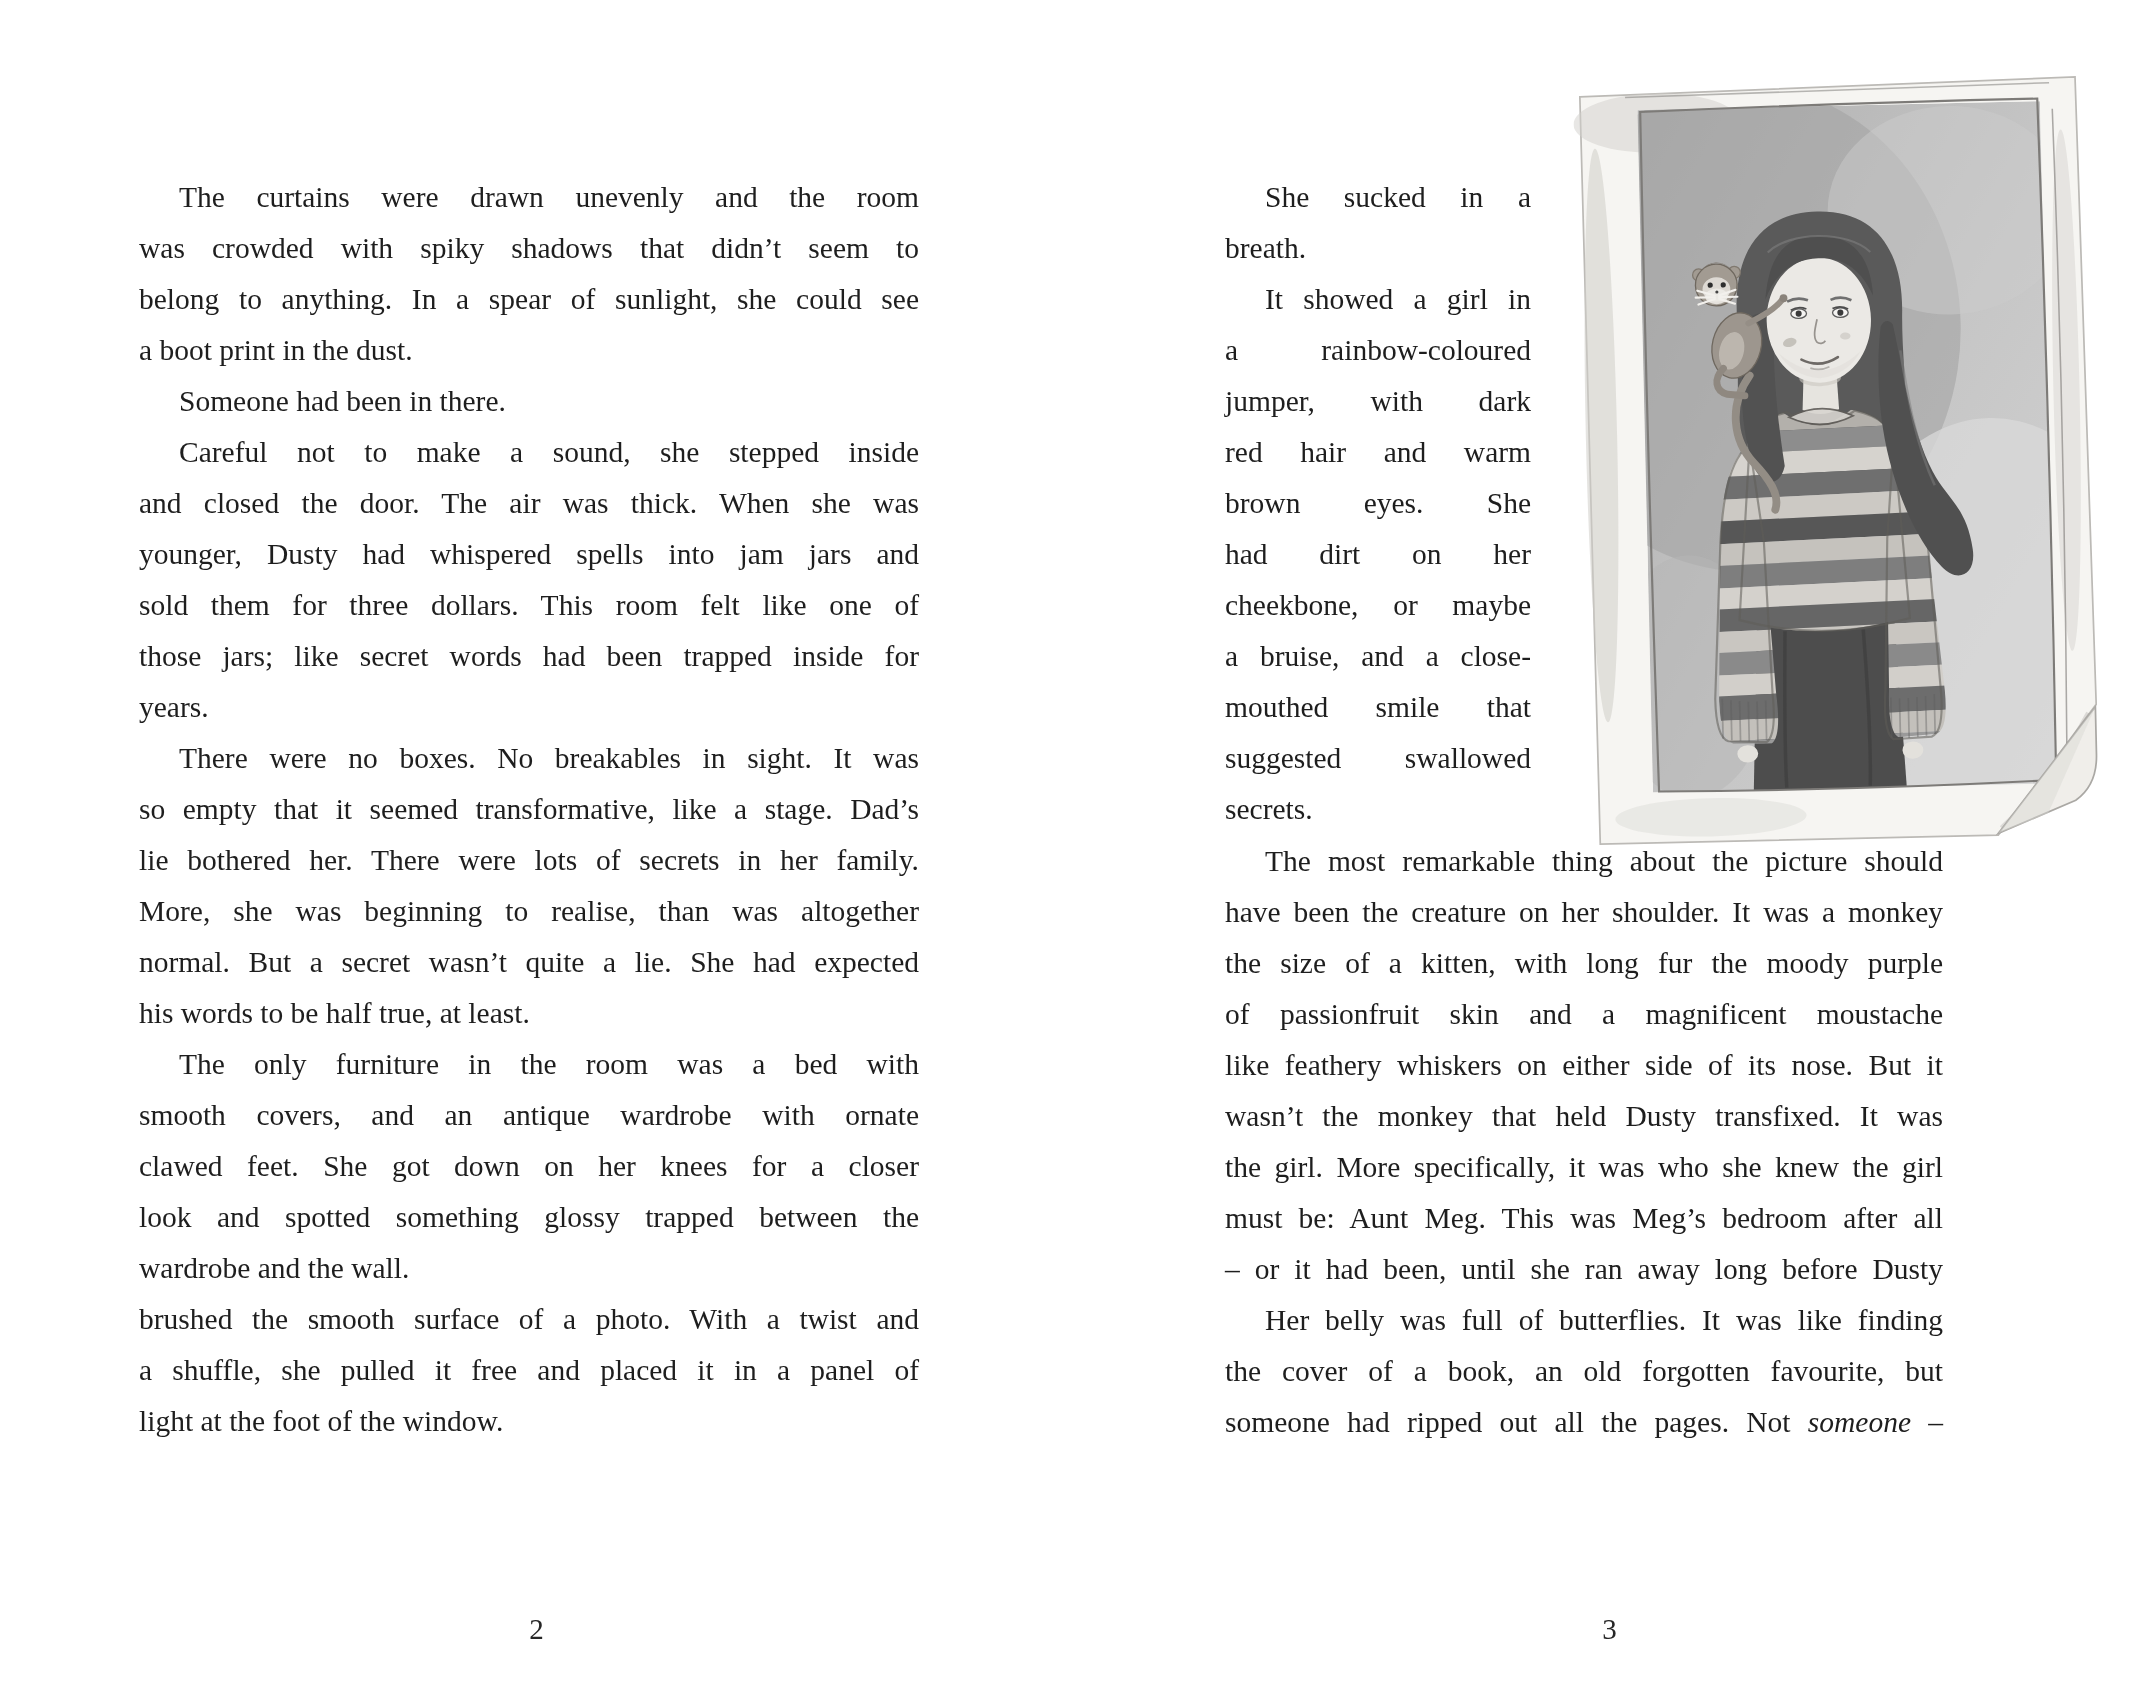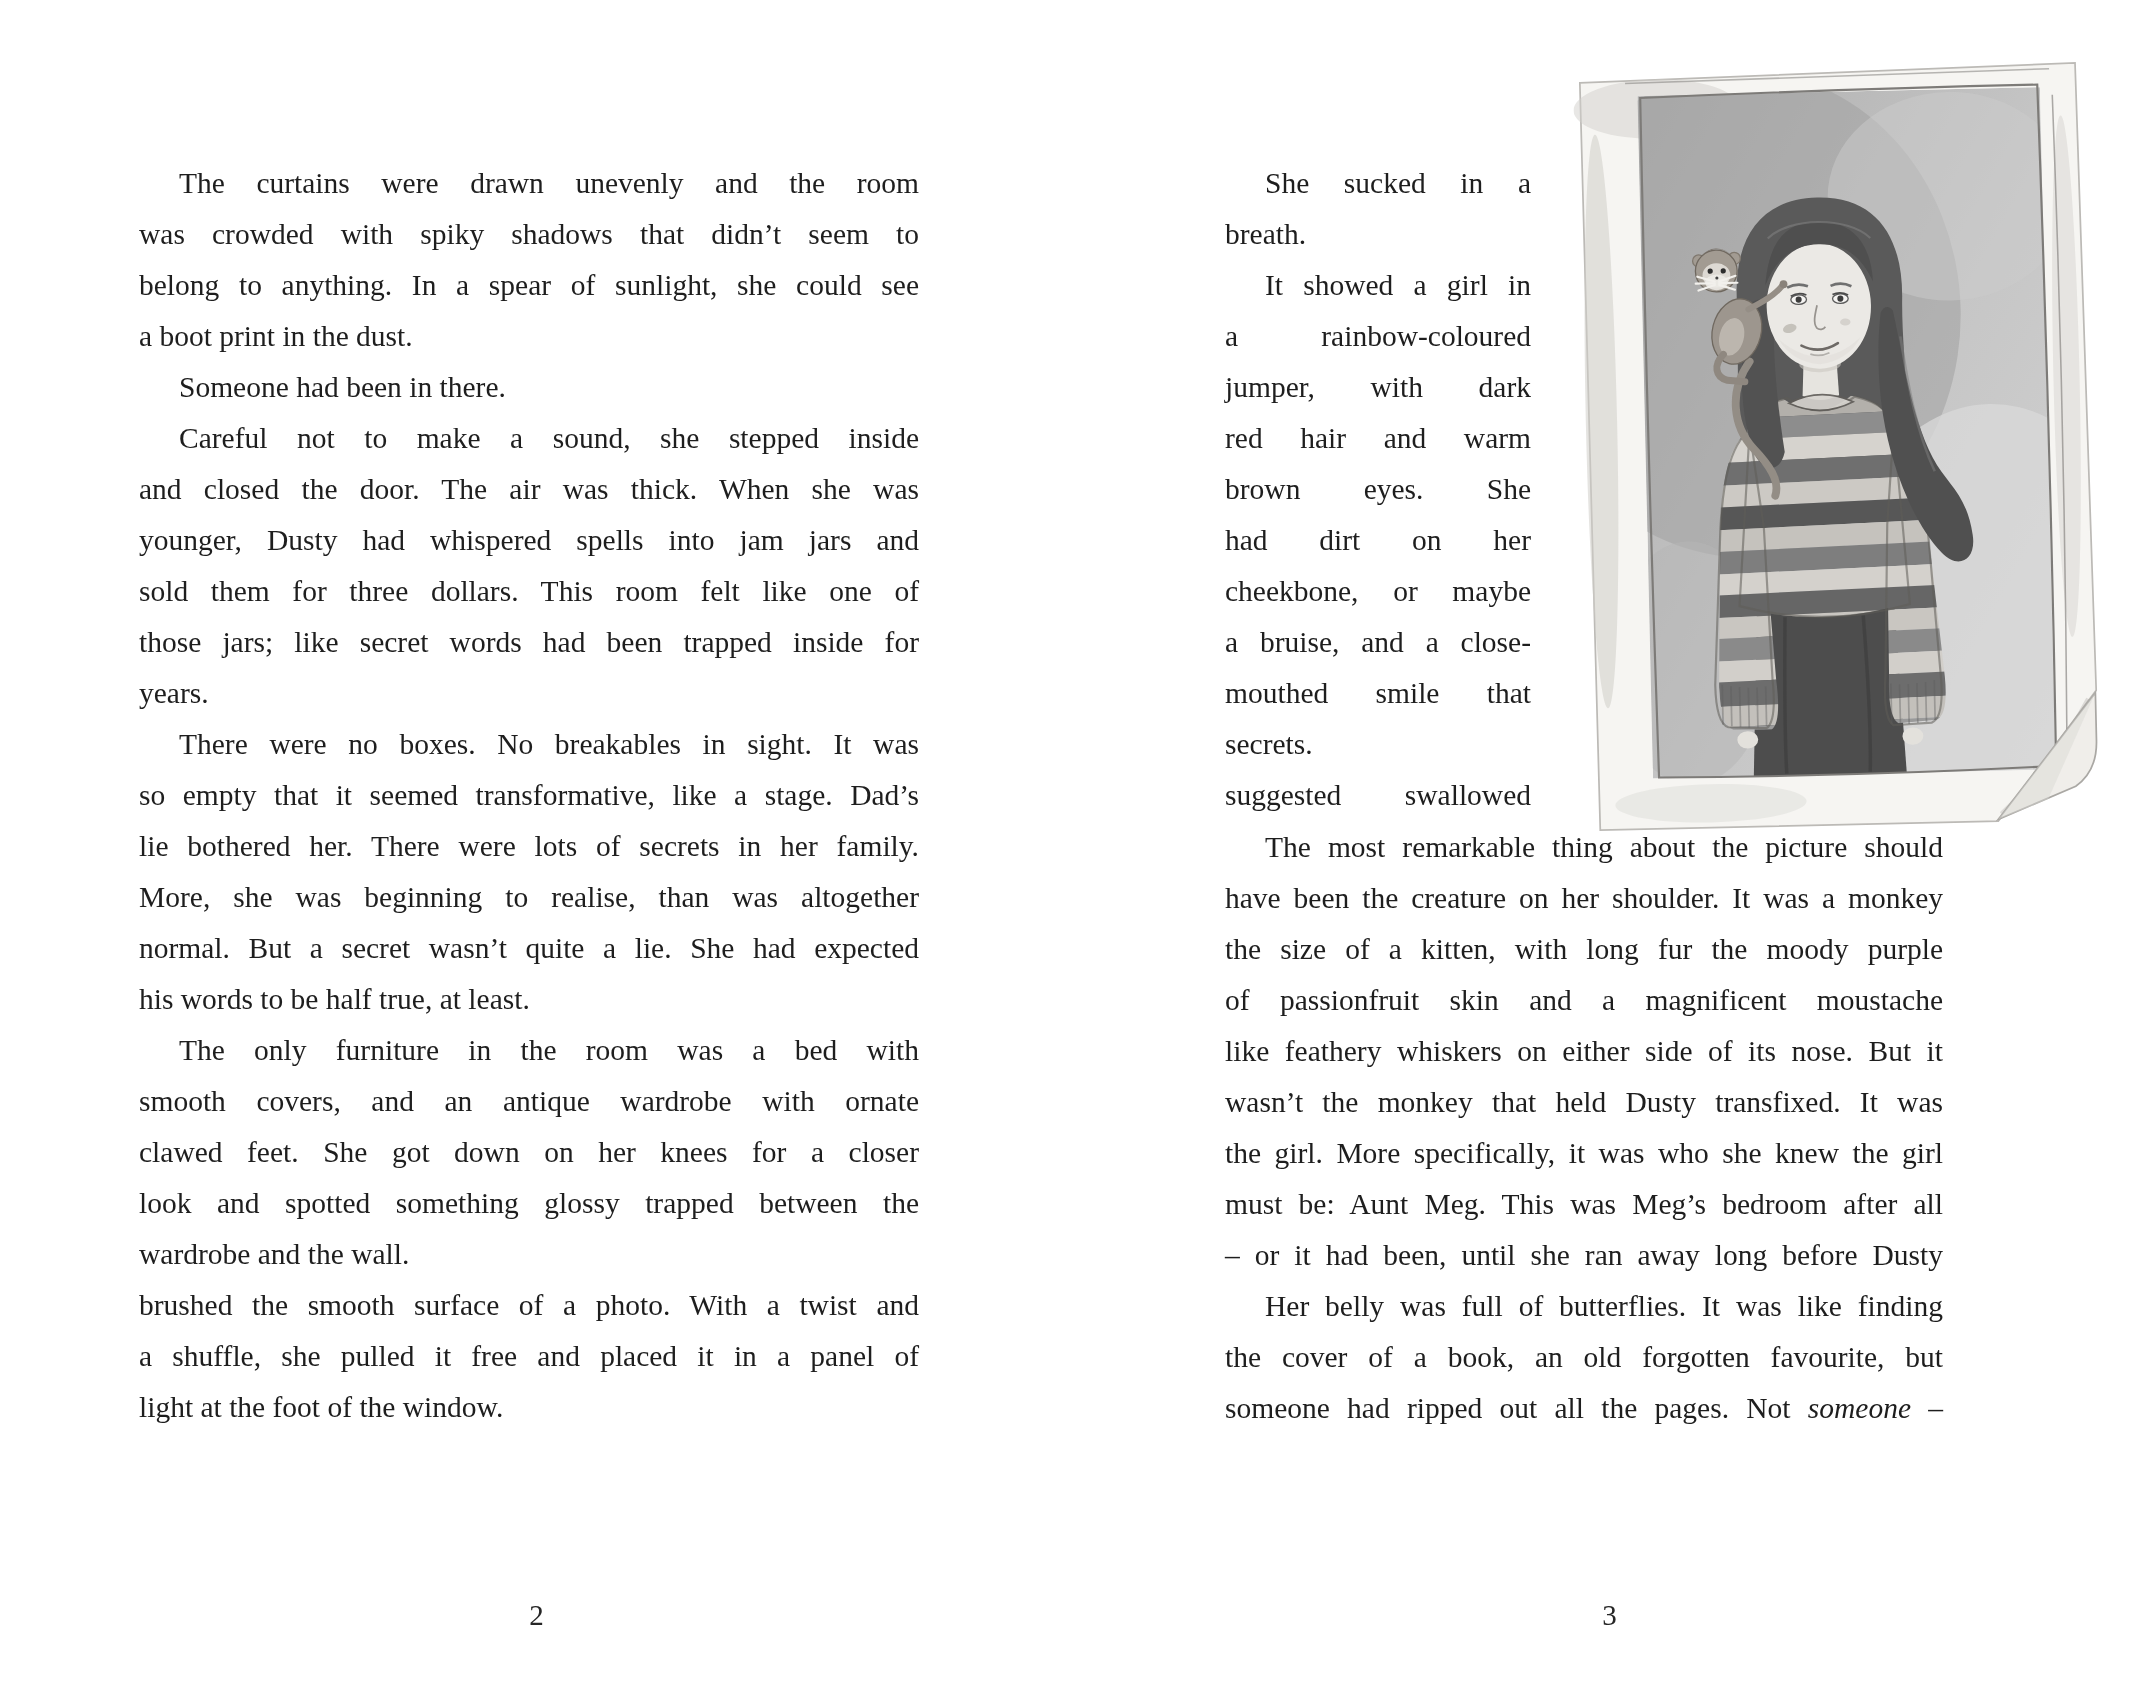--- a/index.html
+++ b/index.html
@@ -1,21 +1,21 @@
 <!DOCTYPE html>
 <html style="font-size:14px"><head>
 <meta charset="utf-8">
 <style>
   html,body{margin:0;padding:0;}
   body{
     width:2147px;height:1701px;position:relative;background:#ffffff;
     font-family:"Liberation Serif","DejaVu Serif",serif;color:#1e1e1e;
     overflow:hidden;
   }
-  .page{position:absolute;top:2px;height:1276px;width:1073px;}
+  .page{position:absolute;top:16px;height:1276px;width:1073px;}
   .page-left{left:0;}
   .page-right{left:1073px;}
 
   .textblock{position:absolute;font-size:29.5px;line-height:51px;}
   .left-col{left:139px;top:156px;width:780px;}
   .narrow-col{left:152px;top:156px;width:306px;}  
   .wide-col{left:152px;top:820px;width:718px;}
 
   .para{margin:0;padding:0;}
   .line{
@@ -98,22 +98,22 @@
       <div class="para">
           <div class="line first">It showed a girl in</div>
           <div class="line">a rainbow-coloured</div>
           <div class="line">jumper, with dark</div>
           <div class="line">red hair and warm</div>
           <div class="line">brown eyes. She</div>
           <div class="line">had dirt on her</div>
           <div class="line">cheekbone, or maybe</div>
           <div class="line">a bruise, and a close-</div>
           <div class="line">mouthed smile that</div>
+          <div class="line">suggested swallowed</div>
           <div class="line last">secrets.</div>
-          <div class="line">suggested swallowed</div>
         </div>
     </div>
 
     <div class="textblock wide-col">
       <div class="para">
           <div class="line first">The most remarkable thing about the picture should</div>
           <div class="line">have been the creature on her shoulder. It was a monkey</div>
           <div class="line">the size of a kitten, with long fur the moody purple</div>
           <div class="line">of passionfruit skin and a magnificent moustache</div>
           <div class="line">like feathery whiskers on either side of its nose. But it</div>

